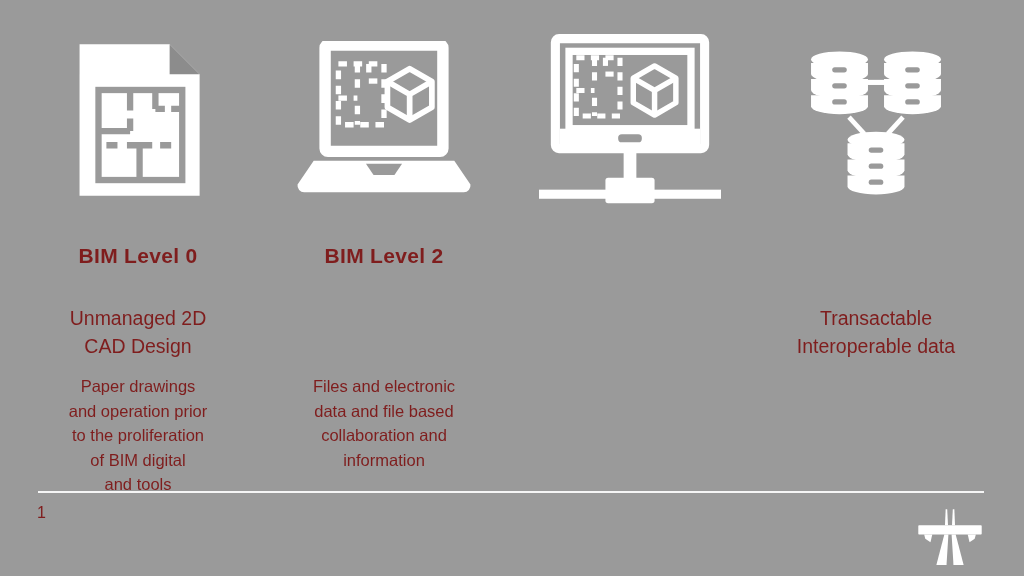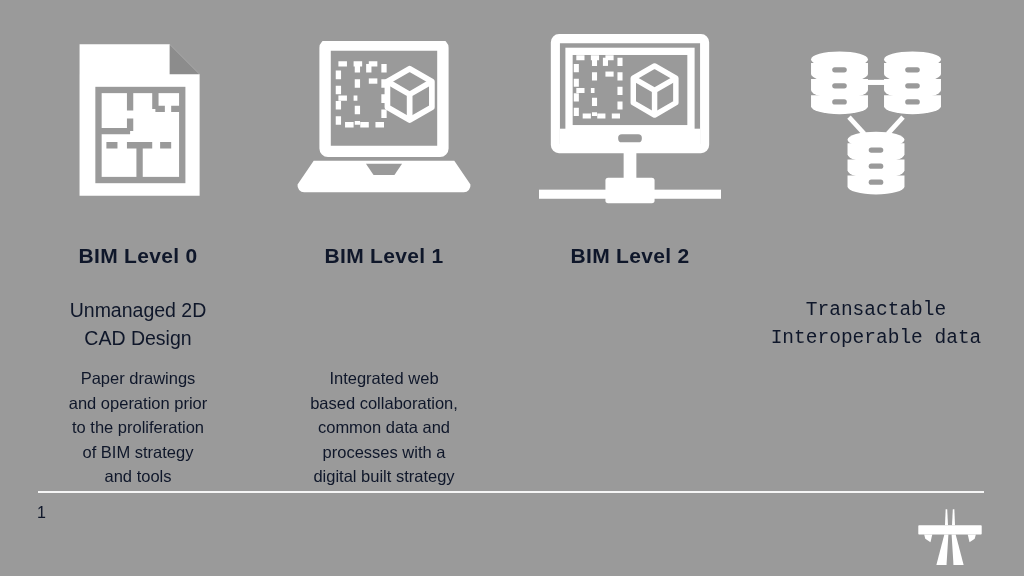--- a/index.html
+++ b/index.html
@@ -1,30 +1,30 @@
 <!DOCTYPE html>
 <html><head>
 <meta charset="utf-8">
 <style>
   html,body { margin:0; padding:0; background:#707070; }
   .slide {
     position:relative; width:1024px; height:576px;
     background:#9a9a9a; overflow:hidden;
-    font-family:"Liberation Sans", sans-serif; color:#0f172a;
+    font-family:"Liberation Sans", sans-serif; color:#7f1d1d;
   }
   .grid { display:grid; grid-template-columns:repeat(4,1fr); padding:0 25px 0 15px; }
   .icons-row { margin-top:24px; height:192px; align-items:center; }
   .icon-cell { display:flex; justify-content:center; align-items:center; height:192px; }
   .titles-row { margin-top:28px; }
   .level-title { font-size:21px; font-weight:bold; text-align:center; letter-spacing:.3px; }
-  .subtitles-row { margin-top:28px; }
+  .subtitles-row { margin-top:36px; }
   .subtitle { font-size:19.5px; line-height:28px; text-align:center; white-space:pre-line; }
   .subtitle.col-1 { grid-column:1; }
   .subtitle.span-2 { grid-column:2 / span 2; }
-  .subtitle.col-4 { grid-column:4;font-family:Liberation Mono, monospace; }
+  .subtitle.col-4 { grid-column:4; }
   .descriptions-row { margin-top:14px; }
   .description { font-size:16.5px; line-height:24.5px; text-align:center; white-space:pre-line; }
   .footer-rule { position:absolute; left:38px; top:491px; width:946px; height:1.5px; background:rgba(255,255,255,.9); }
   .page-number { position:absolute; left:37px; top:504px; font-size:16px; }
   .footer-logo { position:absolute; left:913px; top:506px; width:74px; height:60px; }
   svg { display:block; }
 </style>
 </head>
 <body>
 
@@ -124,42 +124,40 @@
         <g stroke="#ffffff" stroke-width="3.2">
           <line x1="31.5" y1="50" x2="42" y2="61.5"></line>
           <line x1="68.5" y1="50" x2="58" y2="61.5"></line>
         </g>
       </svg>
     </div>
   </div>
 
   <div class="grid titles-row">
     <div class="level-title">BIM Level 0</div>
-    <div class="level-title">BIM Level 1</div>
     <div class="level-title">BIM Level 2</div>
   </div>
 
   <div class="grid subtitles-row">
     <div class="subtitle col-1">Unmanaged 2D
 CAD Design</div>
     <div class="subtitle col-4">Transactable
 Interoperable data</div>
   </div>
 
   <div class="grid descriptions-row">
     <div class="description">Paper drawings
 and operation prior
 to the proliferation
-of BIM strategy
+of BIM digital
 and tools</div>
-    <div class="description">Integrated web
-based collaboration,
-common data and
-processes with a
-digital built strategy</div>
+    <div class="description">Files and electronic
+data and file based
+collaboration and
+information</div>
   </div>
 
   <div class="footer-rule"></div>
   <div class="page-number">1</div>
   <div class="footer-logo">
     <svg width="74" height="59" viewBox="0 0 100 80" aria-hidden="true">
       <g fill="#ffffff">
         <path d="M43.2,26 L47.3,26 L46.2,4.5 L44.1,4.5 Z"></path>
         <path d="M52.7,26 L56.8,26 L55.9,4.5 L53.8,4.5 Z"></path>
         <rect x="7" y="26" width="86" height="12.5" rx="1"></rect>

